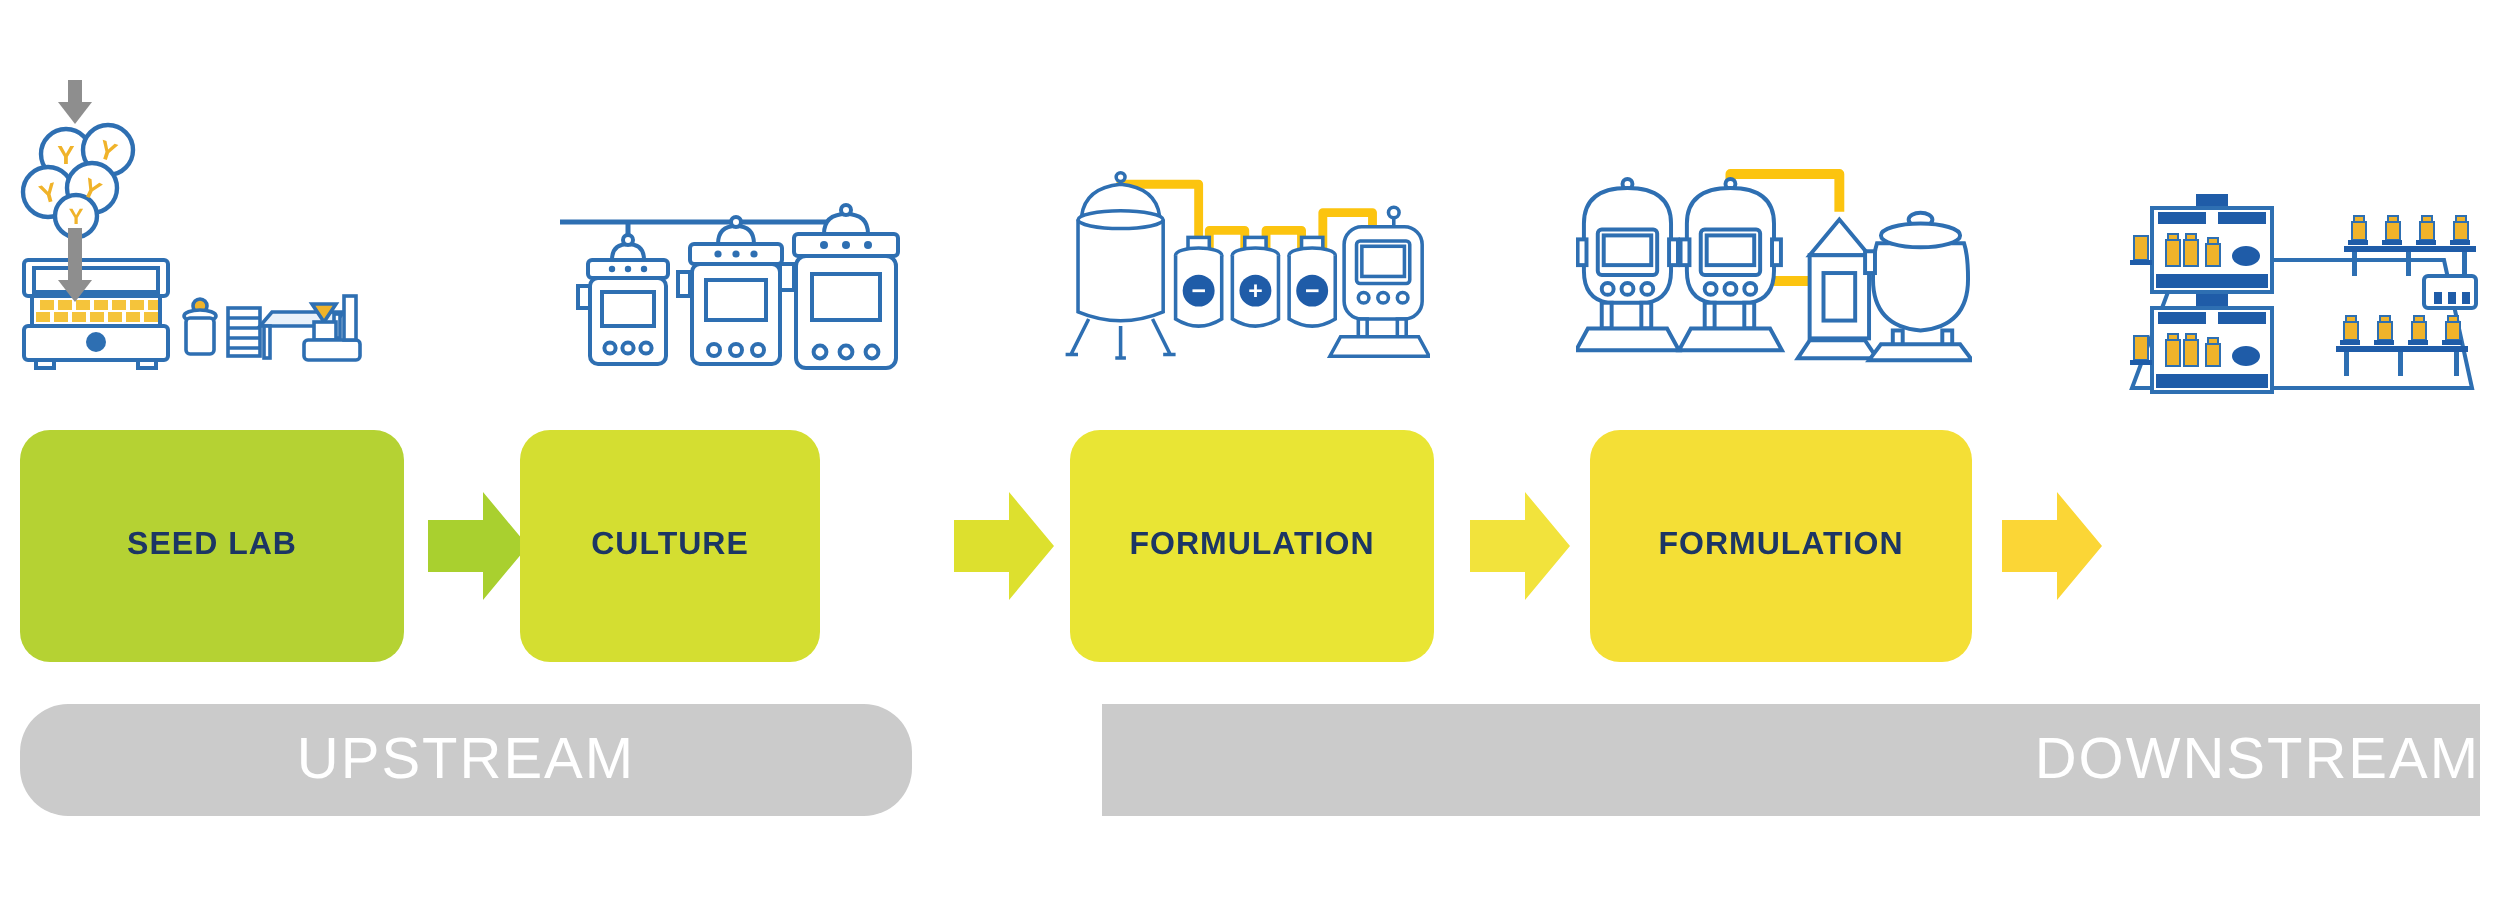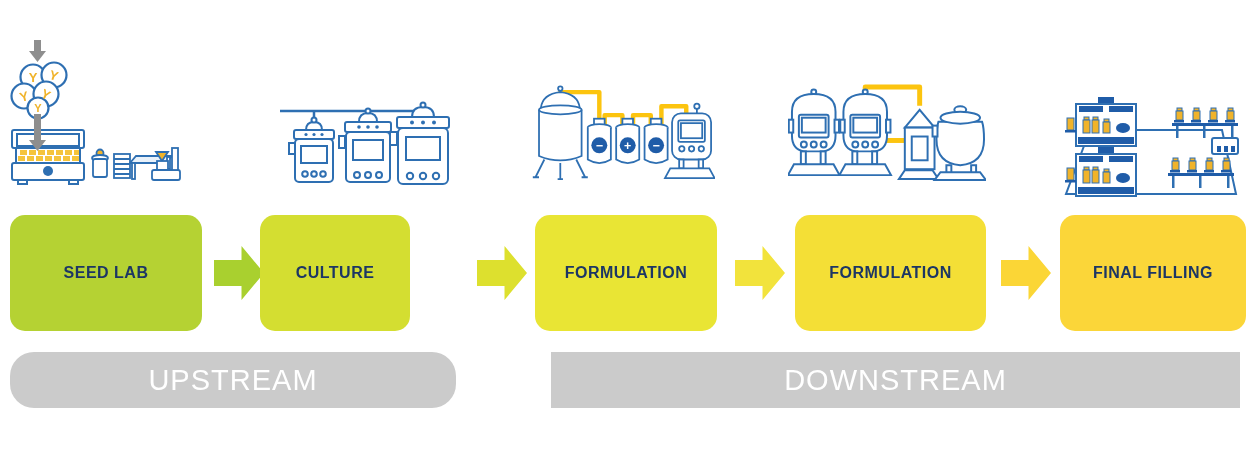--- a/index.html
+++ b/index.html
@@ -370,24 +370,21 @@
   <div class="stage-box box-3" style="background-color: rgb(233, 229, 52); color: rgb(28, 54, 100);">
     <span>FORMULATION</span>
   </div>
   <div class="flow-arrow arrow-3" style="background-color: rgb(242, 227, 60);"></div>
 
   <div class="stage-box box-4" style="background-color: rgb(244, 223, 54); color: rgb(28, 54, 100);">
     <span>FORMULATION</span>
   </div>
   <div class="flow-arrow arrow-4" style="background-color: rgb(251, 214, 54);"></div>
 
-  <div class="stage-box box-5" style="background-color: rgb(251, 214, 57); color: rgb(28, 54, 100);">
-    <span>FINAL FILLING</span>
-  </div>
 
   <div class="phase-bar phase-upstream" style="background-color: rgb(203, 203, 203); color: rgb(255, 255, 255);">
     <span>UPSTREAM</span>
   </div>
-  <div class="phase-bar phase-downstream" style="background-color: rgb(203, 203, 203); color: rgb(255, 255, 255);">
+  <div class="phase-bar phase-downstream" style="background-color: rgb(203, 203, 203); color: rgb(255, 255, 255); justify-content: flex-end;">
     <span>DOWNSTREAM</span>
   </div>
 
 </div>
 
 </body></html>

